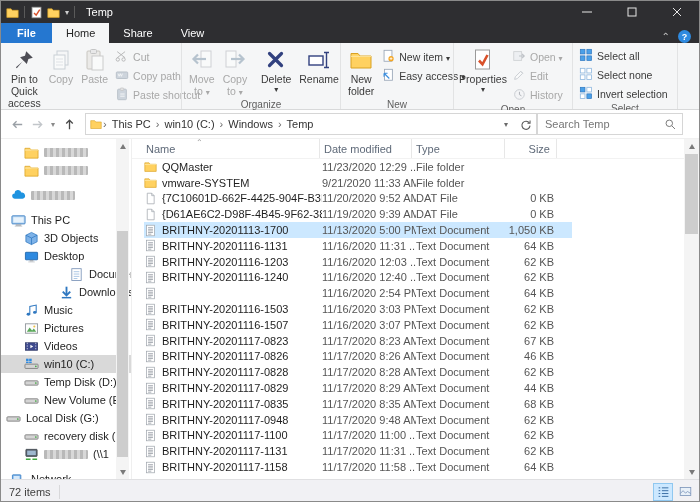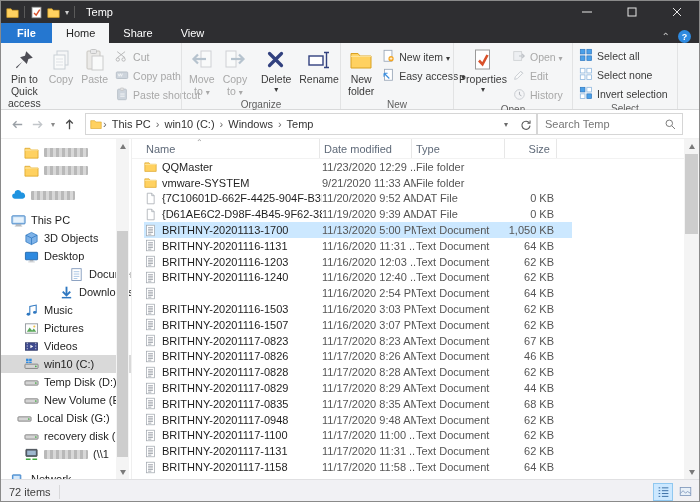--- a/index.html
+++ b/index.html
@@ -570,21 +570,21 @@
           </div>
           <div class="side-item" style="padding-left: 23px;">
             <span class="sicon">
               <svg viewBox="0 0 16 16">
                 <rect x="1" y="6.2" width="14" height="4.6" rx=".8" fill="#d4d4d4" stroke="#7a7a7a" stroke-width=".9"></rect>
                 <circle cx="12.6" cy="8.5" r=".9" fill="#3fa93f"></circle>
               </svg>
             </span>
             <span>New Volume (E:)</span>
           </div>
-          <div class="side-item" style="padding-left: 16px;">
+          <div class="side-item" style="padding-left: 5px;">
             <span class="sicon">
               <svg viewBox="0 0 16 16">
                 <rect x="1" y="6.2" width="14" height="4.6" rx=".8" fill="#d4d4d4" stroke="#7a7a7a" stroke-width=".9"></rect>
                 <circle cx="12.6" cy="8.5" r=".9" fill="#3fa93f"></circle>
               </svg>
             </span>
             <span>Local Disk (G:)</span>
           </div>
           <div class="side-item" style="padding-left: 23px;">
             <span class="sicon">

